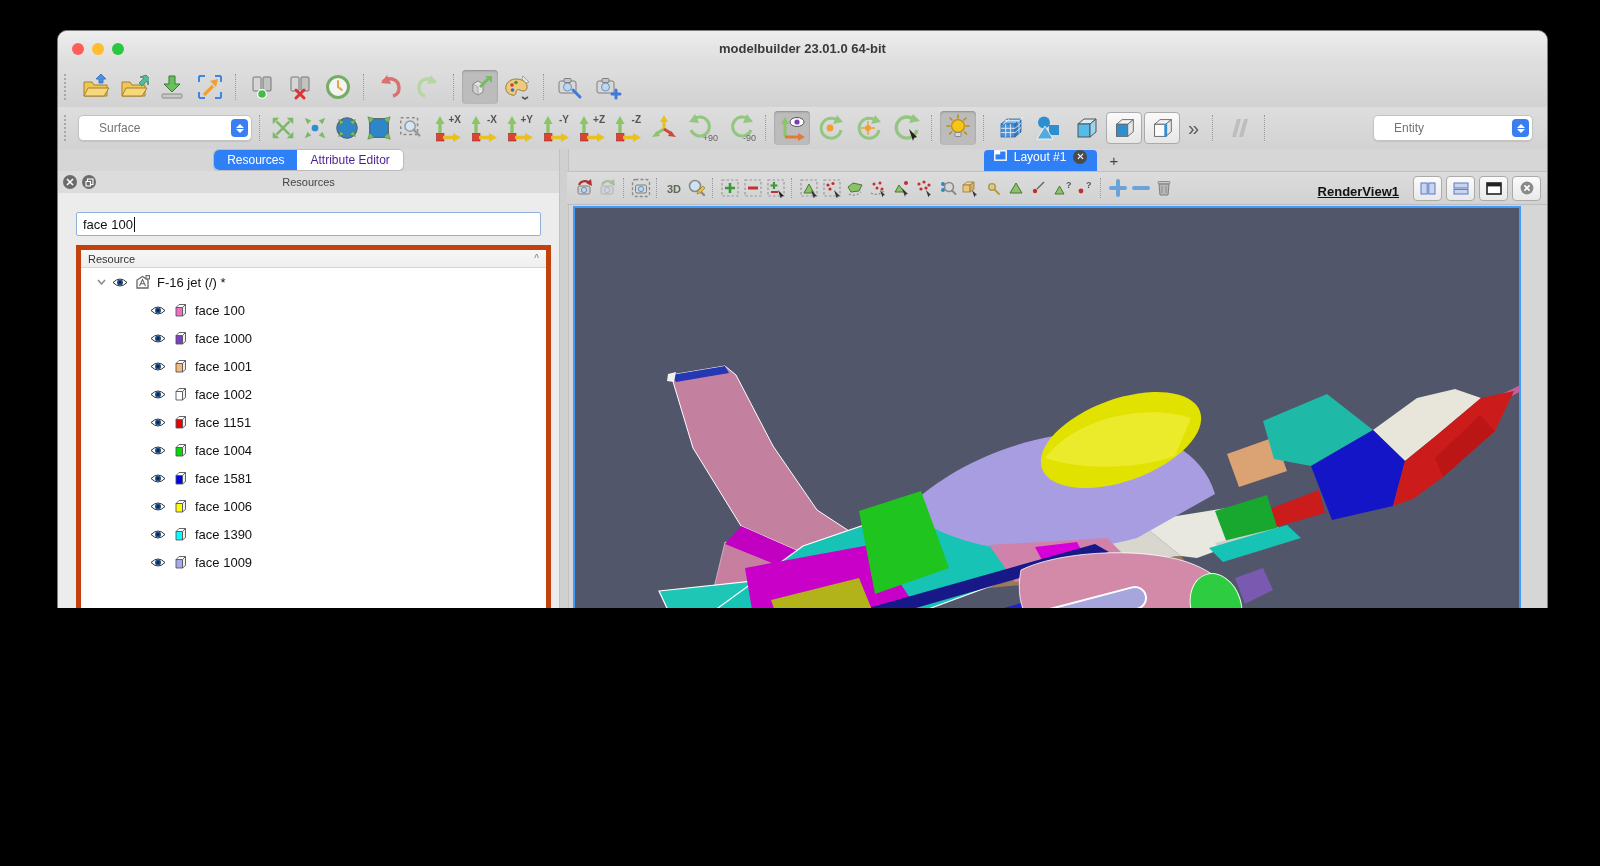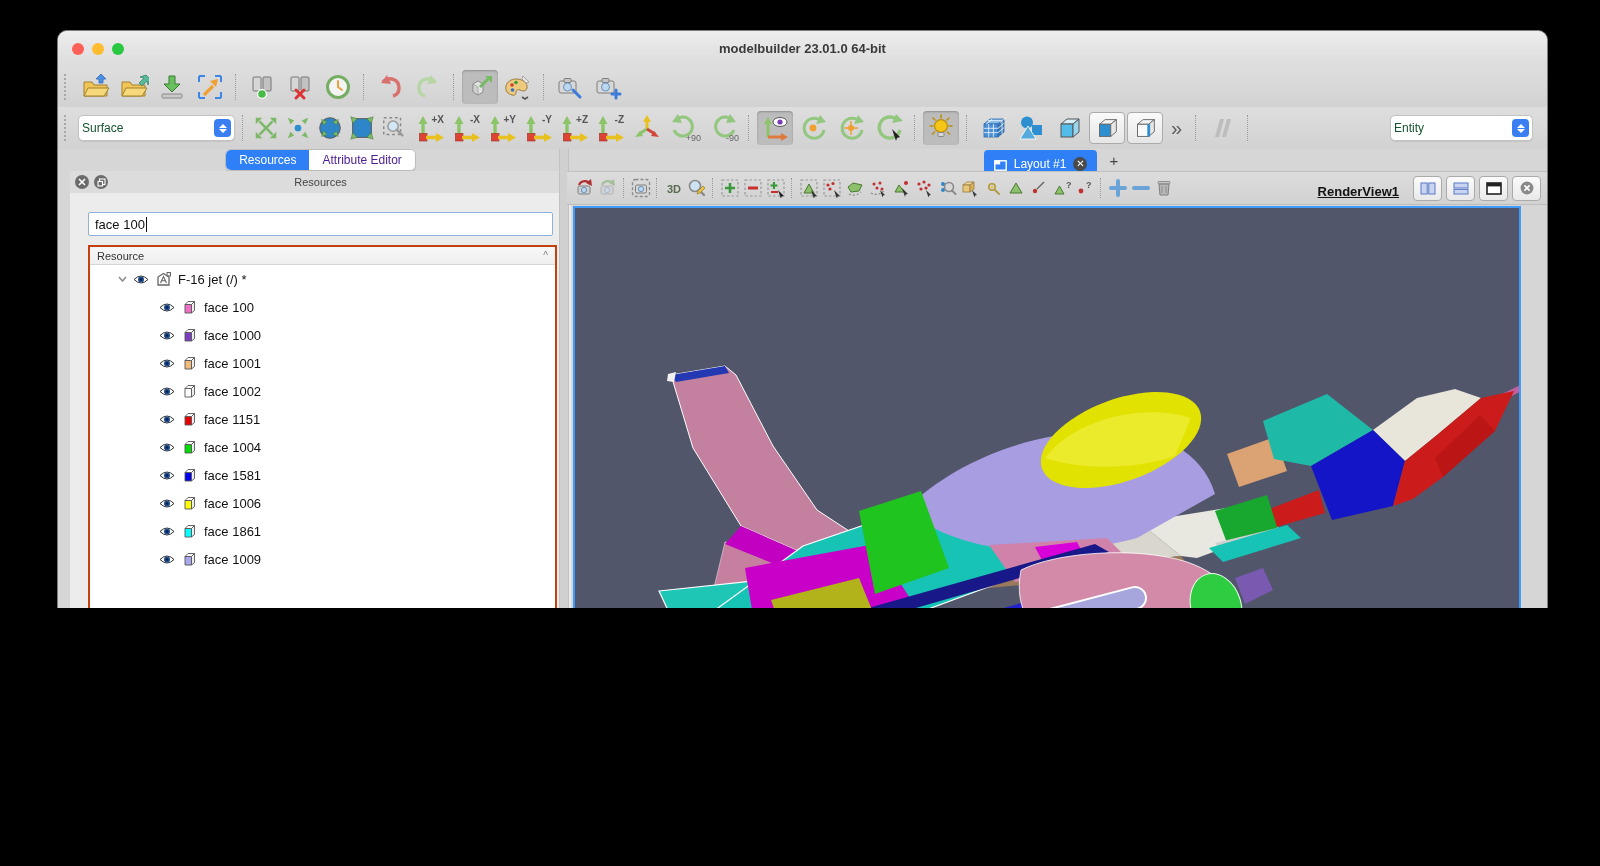--- a/index.html
+++ b/index.html
@@ -19,61 +19,61 @@
     background:linear-gradient(#dedede,#d2d2d2);border-bottom:1px solid #b5b5b5;padding:0 4px;}
   .tb1{top:36px;height:40px;}
   .tb2{top:76px;height:42px;}
   .tbtn{width:36px;height:34px;display:flex;align-items:center;justify-content:center;border-radius:4px;flex:0 0 auto;}
   .tbtn.small{width:30px;}
   .tbtn.pressed{background:#bcbcbc;box-shadow:inset 0 1px 2px rgba(0,0,0,.25);}
   .tbtn.framed{background:linear-gradient(#fafafa,#e6e6e6);border:1px solid #ababab;width:34px;height:30px;}
   .sep{width:1px;height:26px;border-left:1px dotted #9a9a9a;margin:0 5px;flex:0 0 auto;}
   .handle{width:6px;height:26px;border-left:2px dotted #a8a8a8;margin:0 4px 0 2px;flex:0 0 auto;}
   .combo{height:24px;background:#fff;border:1px solid #c3c3c3;border-radius:5px;display:flex;align-items:center;
-    font-size:12px;color:#14532d;padding-left:3px;box-shadow:0 1px 1px rgba(0,0,0,.08);flex:0 0 auto;}
+    font-size:12px;color:#737373;padding-left:20px;box-shadow:0 1px 1px rgba(0,0,0,.08);flex:0 0 auto;}
   .combo .stepper{margin-left:auto;margin-right:3px;width:17px;height:18px;border-radius:4px;background:#3a7ff2;
     display:flex;flex-direction:column;align-items:center;justify-content:center;gap:1px;}
   .combo .stepper i{display:block;width:0;height:0;border-left:4px solid transparent;border-right:4px solid transparent;}
   .combo .stepper i.up{border-bottom:4px solid #fff;}
   .combo .stepper i.dn{border-top:4px solid #fff;}
   .overflow{font-size:20px;color:#5c5c5c;padding:0 6px;flex:0 0 auto;}
   
   .content{position:absolute;left:0;top:118px;right:0;bottom:18px;background:#d6d6d6;}
   
-  .dock{position:absolute;left:12px;top:0;width:501px;bottom:0;}
+  .dock{position:absolute;left:0;top:0;width:501px;bottom:0;}
   .dock-tabsrow{position:absolute;left:0;top:0;right:0;height:22px;display:flex;justify-content:center;}
   .segctl{display:flex;height:20px;border:1px solid #bcbcbc;border-radius:6px;overflow:hidden;background:#fff;
     box-shadow:0 1px 1px rgba(0,0,0,.1);}
   .segtab{padding:0 13px;font-size:12px;line-height:20px;color:#4c1d95;background:#fff;}
   .segtab.active{background:#2f80f7;color:#fff;}
   .dock-header{position:absolute;left:0;top:22px;right:0;height:22px;background:#dddcdc;border-bottom:1px solid #c6c6c6;}
   .dock-header .circles{position:absolute;left:5px;top:4px;display:flex;gap:5px;}
   .circlebtn{width:14px;height:14px;border-radius:50%;background:#6b6b6b;display:flex;align-items:center;justify-content:center;}
   .dock-title{position:absolute;left:0;right:0;top:0;height:22px;line-height:22px;text-align:center;font-size:11px;color:#444;}
   .dock-body{position:absolute;left:0;top:44px;right:0;bottom:0;background:#ececec;}
   .searchbox{position:absolute;left:18px;top:19px;width:457px;height:22px;background:#fff;border:1px solid #8fb0d9;
     border-radius:2px;font-size:13px;color:#111;display:flex;align-items:center;padding-left:6px;}
   .caret{display:inline-block;width:1px;height:15px;background:#111;margin-left:1px;}
-  .treewrap{position:absolute;left:18px;top:52px;width:465px;bottom:26px;background:#fff;border:2px solid #c2410c;}
+  .treewrap{position:absolute;left:18px;top:52px;width:465px;bottom:26px;background:#fff;border:5px solid #c2410c;}
   .treeheader{height:17px;background:linear-gradient(#f7f7f7,#efefef);border-bottom:1px solid #d6d6d6;
     font-size:11px;color:#333;display:flex;align-items:center;padding:0 7px;}
   .treeheader .sort{margin-left:auto;color:#777;font-size:10px;}
-  .trow{height:28px;display:flex;align-items:center;font-size:13px;color:#111;padding-left:12px;}
+  .trow{height:28px;display:flex;align-items:center;font-size:13px;color:#111;}
   .trow .lbl{margin-left:5px;}
   .expander{width:14px;margin-left:13px;display:flex;justify-content:center;}
   .eye{width:18px;display:flex;justify-content:center;margin-left:3px;}
   .ricon{width:20px;display:flex;justify-content:center;margin-left:3px;}
   .face-rows .trow{padding-left:68px;}
   .face-rows .eye{margin-left:0;}
   
   .splitter{position:absolute;left:501px;top:0;width:8px;bottom:0;background:#d0d0d0;border-left:1px solid #c2c2c2;border-right:1px solid #c2c2c2;}
   
   .layarea{position:absolute;left:509px;top:0;right:0;bottom:0;}
   .laytabs{position:absolute;left:0;top:0;right:0;height:22px;display:flex;justify-content:center;align-items:flex-end;}
-  .laytab{height:21px;background:#2f80f7;border-radius:4px 4px 0 0;display:flex;align-items:flex-end;gap:7px;
+  .laytab{height:21px;background:#2f80f7;border-radius:4px 4px 0 0;display:flex;align-items:flex-start;gap:7px;
     color:#fff;font-size:12px;padding:0 10px;}
   .laytab .closec{width:14px;height:14px;border-radius:50%;background:#4a4a4a;display:flex;align-items:center;justify-content:center;
     color:#fff;font-size:10px;line-height:1;}
   .plustab{height:21px;display:flex;align-items:center;color:#444;font-size:15px;padding:0 12px;}
   .rtoolbar{position:absolute;left:0;top:22px;right:0;height:32px;background:linear-gradient(#dcdcdc,#d2d2d2);
     border-top:1px solid #c0c0c0;border-bottom:1px solid #bdbdbd;display:flex;align-items:center;padding:0 6px;}
   .ribtn{width:23px;height:24px;display:flex;align-items:center;justify-content:center;flex:0 0 auto;border-radius:3px;}
   .rsep{width:1px;height:20px;border-left:1px dotted #9a9a9a;margin:0 4px;flex:0 0 auto;}
   .rv-title{margin-left:auto;font-size:13px;font-weight:bold;text-decoration:underline;color:#111;padding-right:10px;margin-top:7px;}
   .winbtn{width:27px;height:23px;border:1px solid #aaa;border-radius:4px;background:linear-gradient(#fbfbfb,#e9e9e9);
@@ -669,21 +669,21 @@
                       <circle cx="8" cy="5.5" r="1.2" fill="#09213f"></circle>
                     </svg>
                   </span>
                   <span class="ricon" style="color: rgb(0, 255, 255);">
                     <svg width="17" height="17" viewBox="0 0 17 17">
                       <path d="M4 5.5h6.5V14H4z" fill="currentColor" stroke="#555" stroke-width=".9"></path>
                       <path d="M4 5.5L7 2.5h6.5l-3 3z" fill="#fdfdfd" stroke="#555" stroke-width=".9"></path>
                       <path d="M10.5 5.5l3-3V11.5l-3 2.5z" fill="#efefef" stroke="#555" stroke-width=".9"></path>
                     </svg>
                   </span>
-                  <span class="lbl">face 1861</span>
+                  <span class="lbl">face 1390</span>
                 </div>
 
                 <div class="trow">
                   <span class="eye">
                     <svg width="16" height="11" viewBox="0 0 16 11">
                       <path d="M1 5.5Q8 -1.5 15 5.5 8 12.5 1 5.5Z" fill="#fff" stroke="#333" stroke-width="1"></path>
                       <circle cx="8" cy="5.5" r="3" fill="#1d4d8f"></circle>
                       <circle cx="8" cy="5.5" r="1.2" fill="#09213f"></circle>
                     </svg>
                   </span>

